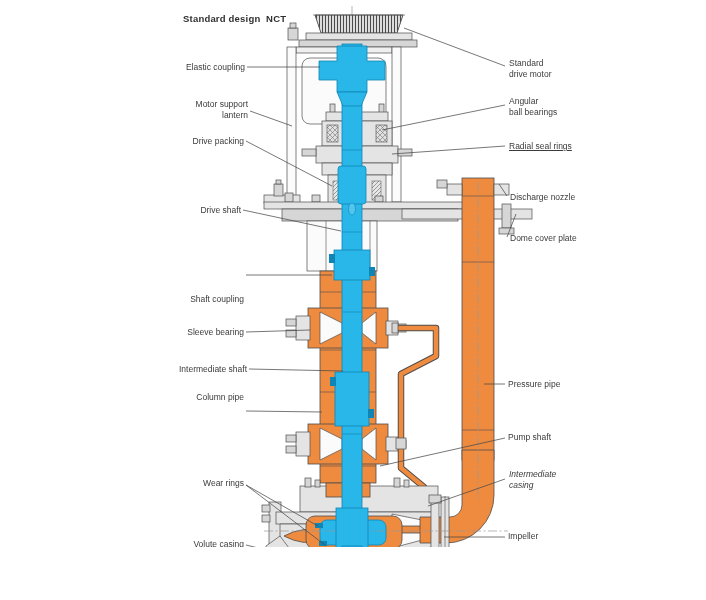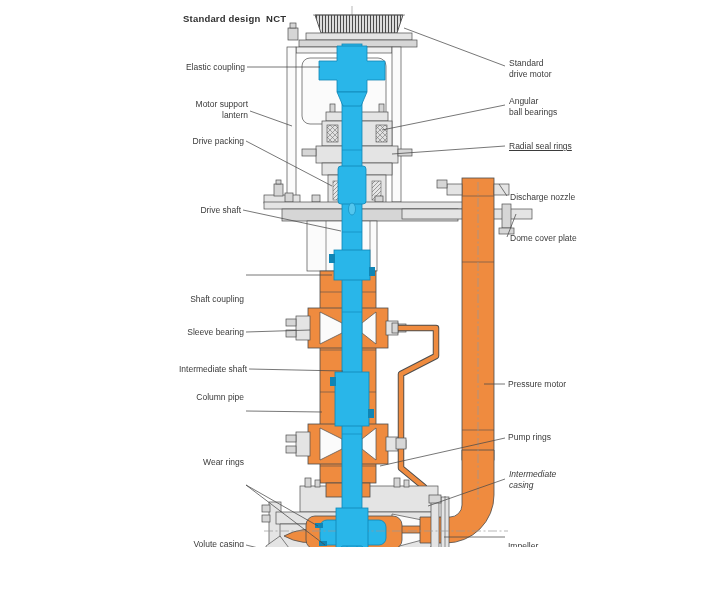--- a/index.html
+++ b/index.html
@@ -250,29 +250,29 @@
 
   <div class="lbl r" style="right:461px;top:62px;">Elastic coupling</div>
   <div class="lbl r" style="right:458px;top:99px;">Motor support
 lantern</div>
   <div class="lbl r" style="right:462px;top:136px;">Drive packing</div>
   <div class="lbl r" style="right:465px;top:205px;">Drive shaft</div>
   <div class="lbl r" style="right:462px;top:270px;margin-top:24px;">Shaft coupling</div>
   <div class="lbl r" style="right:462px;top:327px;">Sleeve bearing</div>
   <div class="lbl r" style="right:459px;top:364px;">Intermediate shaft</div>
   <div class="lbl r" style="right:462px;top:392px;">Column pipe</div>
-  <div class="lbl r" style="right:462px;top:457px;">Wear rings</div>
+  <div class="lbl r" style="right:462px;top:478px;">Wear rings</div>
   <div class="lbl r" style="right:462px;top:539px;">Volute casing</div>
 
   <div class="lbl" style="left:509px;top:58px;">Standard
 drive motor</div>
   <div class="lbl" style="left:509px;top:96px;">Angular
 ball bearings</div>
   <div class="lbl" style="left:509px;top:141px;text-decoration:underline;">Radial seal rings</div>
   <div class="lbl" style="left:510px;top:192px;">Discharge nozzle</div>
   <div class="lbl" style="left:510px;top:233px;">Dome cover plate</div>
-  <div class="lbl" style="left:508px;top:379px;">Pressure motor</div>
-  <div class="lbl" style="left:508px;top:432px;">Pump rings</div>
+  <div class="lbl" style="left:508px;top:379px;">Pressure pipe</div>
+  <div class="lbl" style="left:508px;top:432px;">Pump shaft</div>
   <div class="lbl" style="left:509px;top:469px;font-style:italic;">Intermediate
 casing</div>
-  <div class="lbl" style="left:508px;top:531px;margin-top:10px;">Impeller</div>
+  <div class="lbl" style="left:508px;top:531px;">Impeller</div>
 
 </div>
 
 </body></html>

